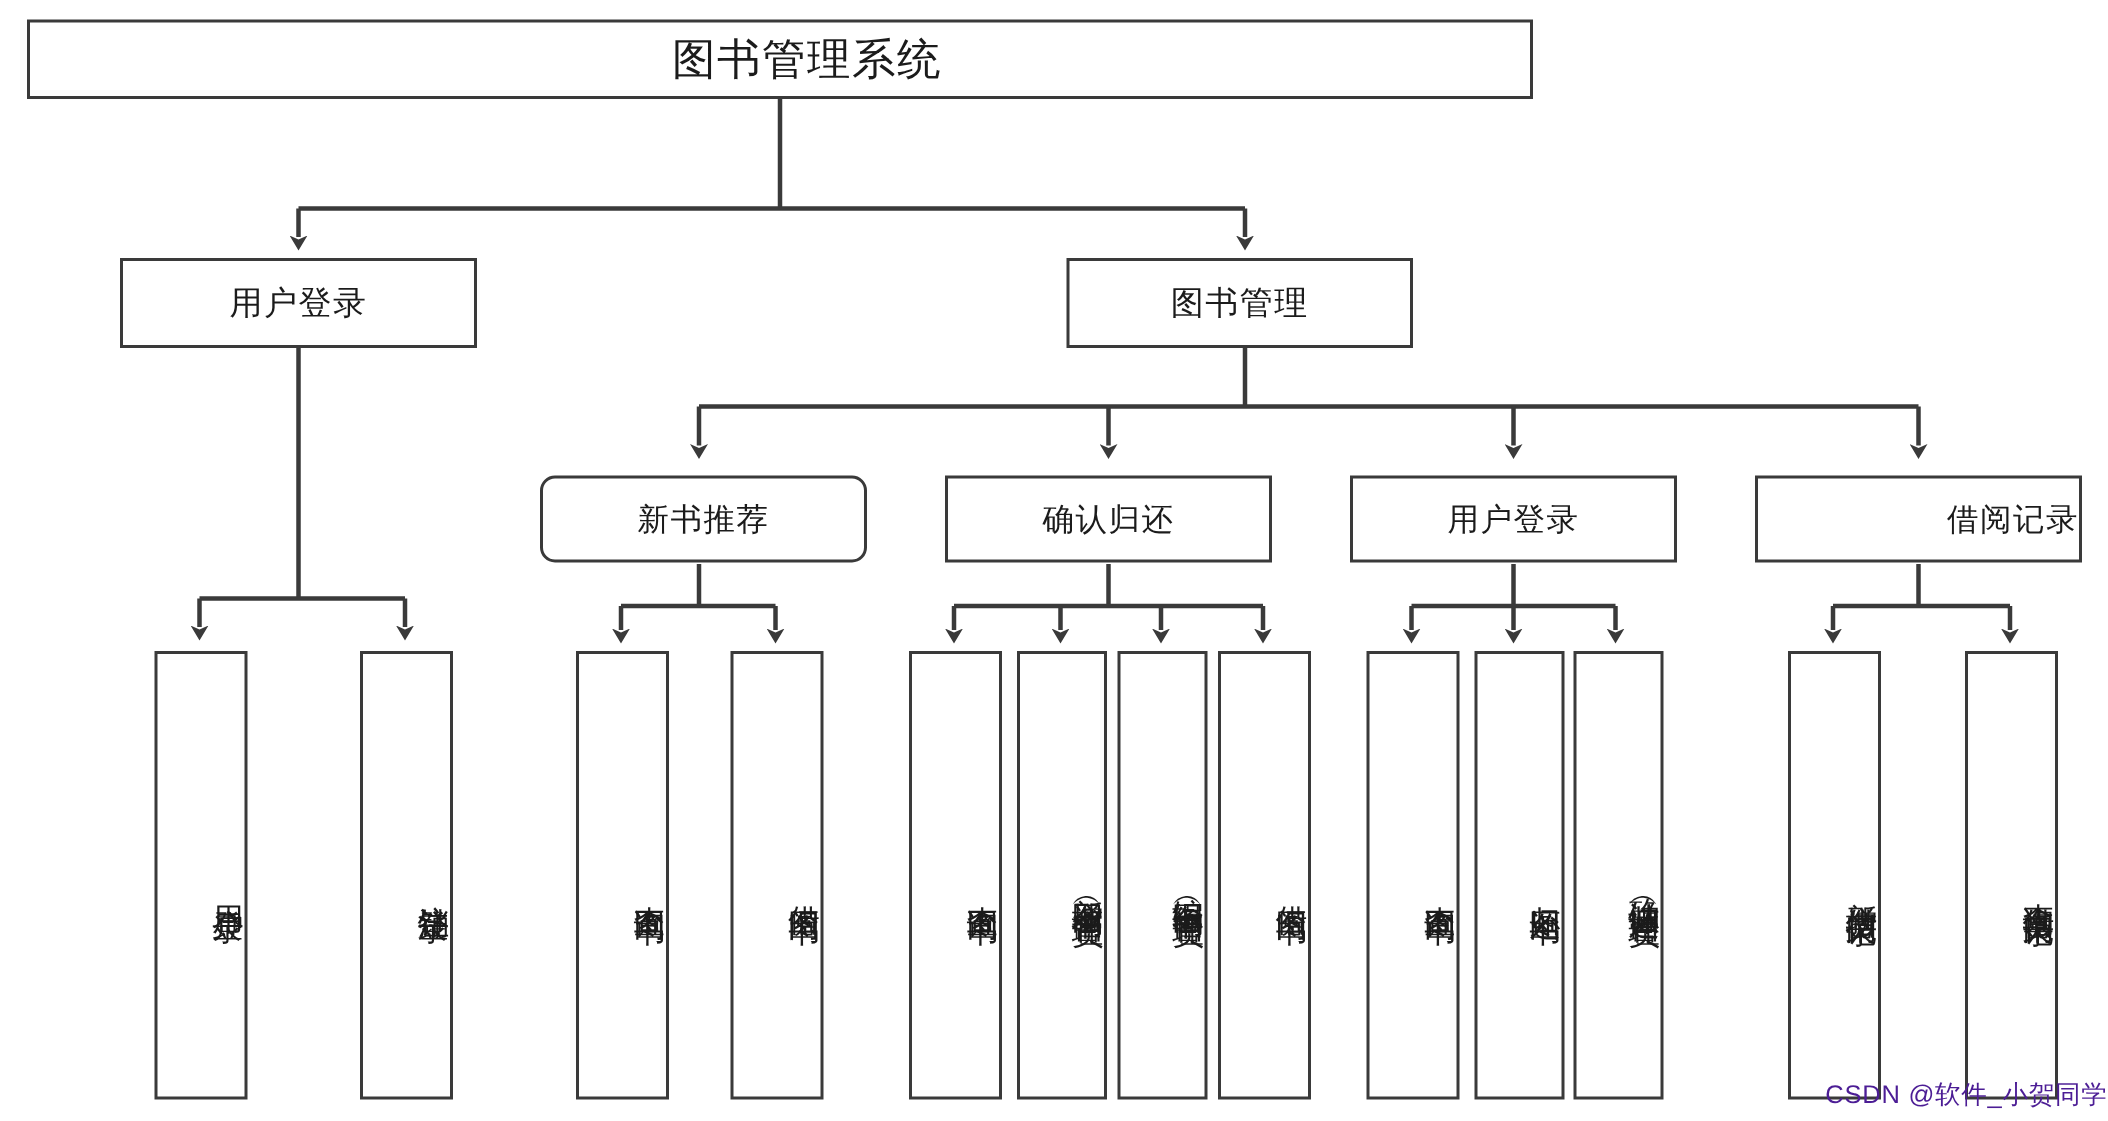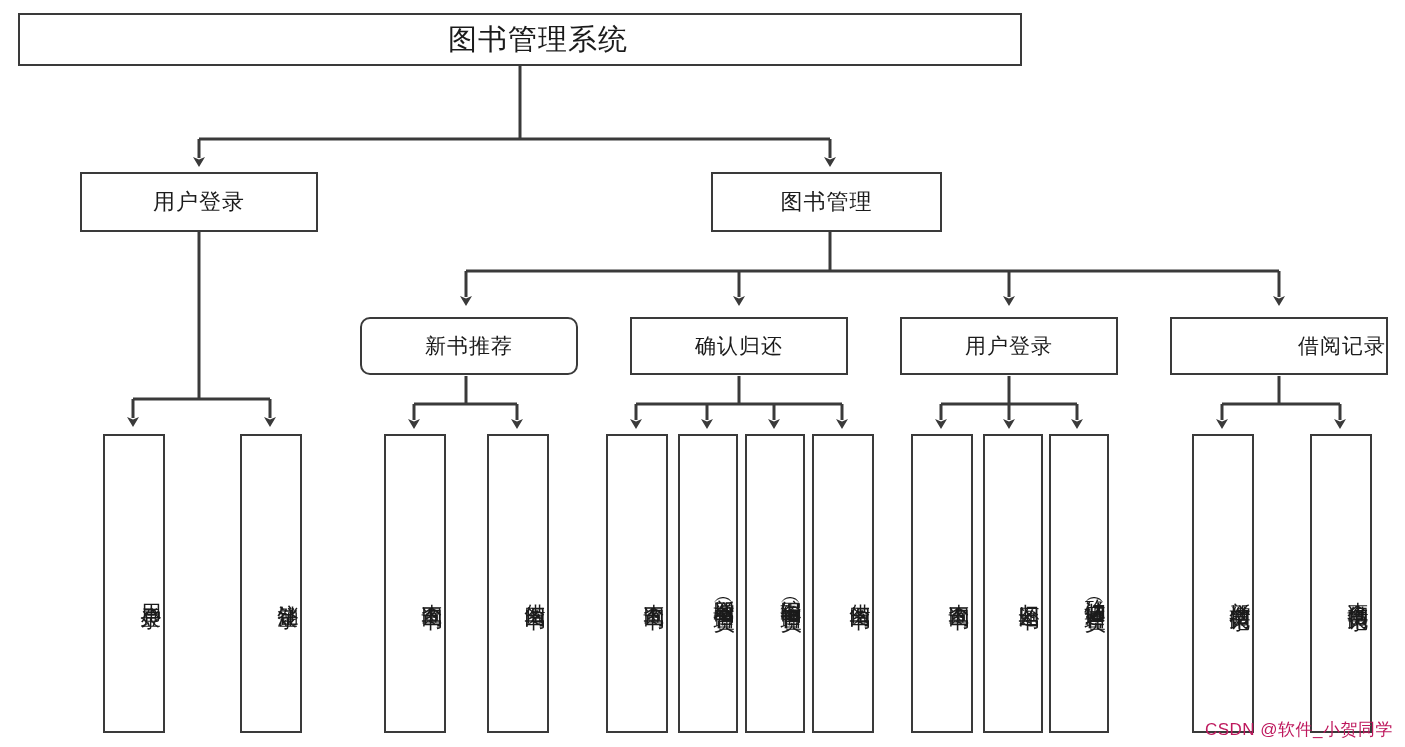--- a/index.html
+++ b/index.html
@@ -55,24 +55,24 @@
   svg.connectors {
     position: absolute;
     left: 0;
     top: 0;
     width: 1405px;
     height: 747px;
     pointer-events: none;
   }
   .watermark {
     position: absolute;
-    right: 12px;
+    right: 0;
     bottom: 6px;
     font-size: 17px;
-    color: #be185d;
+    color: #4c1d95;
     letter-spacing: 0.5px;
     white-space: nowrap;
   }
 </style>
 </head>
 <body>
 
 <div id="canvas">
 
   <svg class="connectors" viewBox="0 0 1405 747" xmlns="http://www.w3.org/2000/svg">

